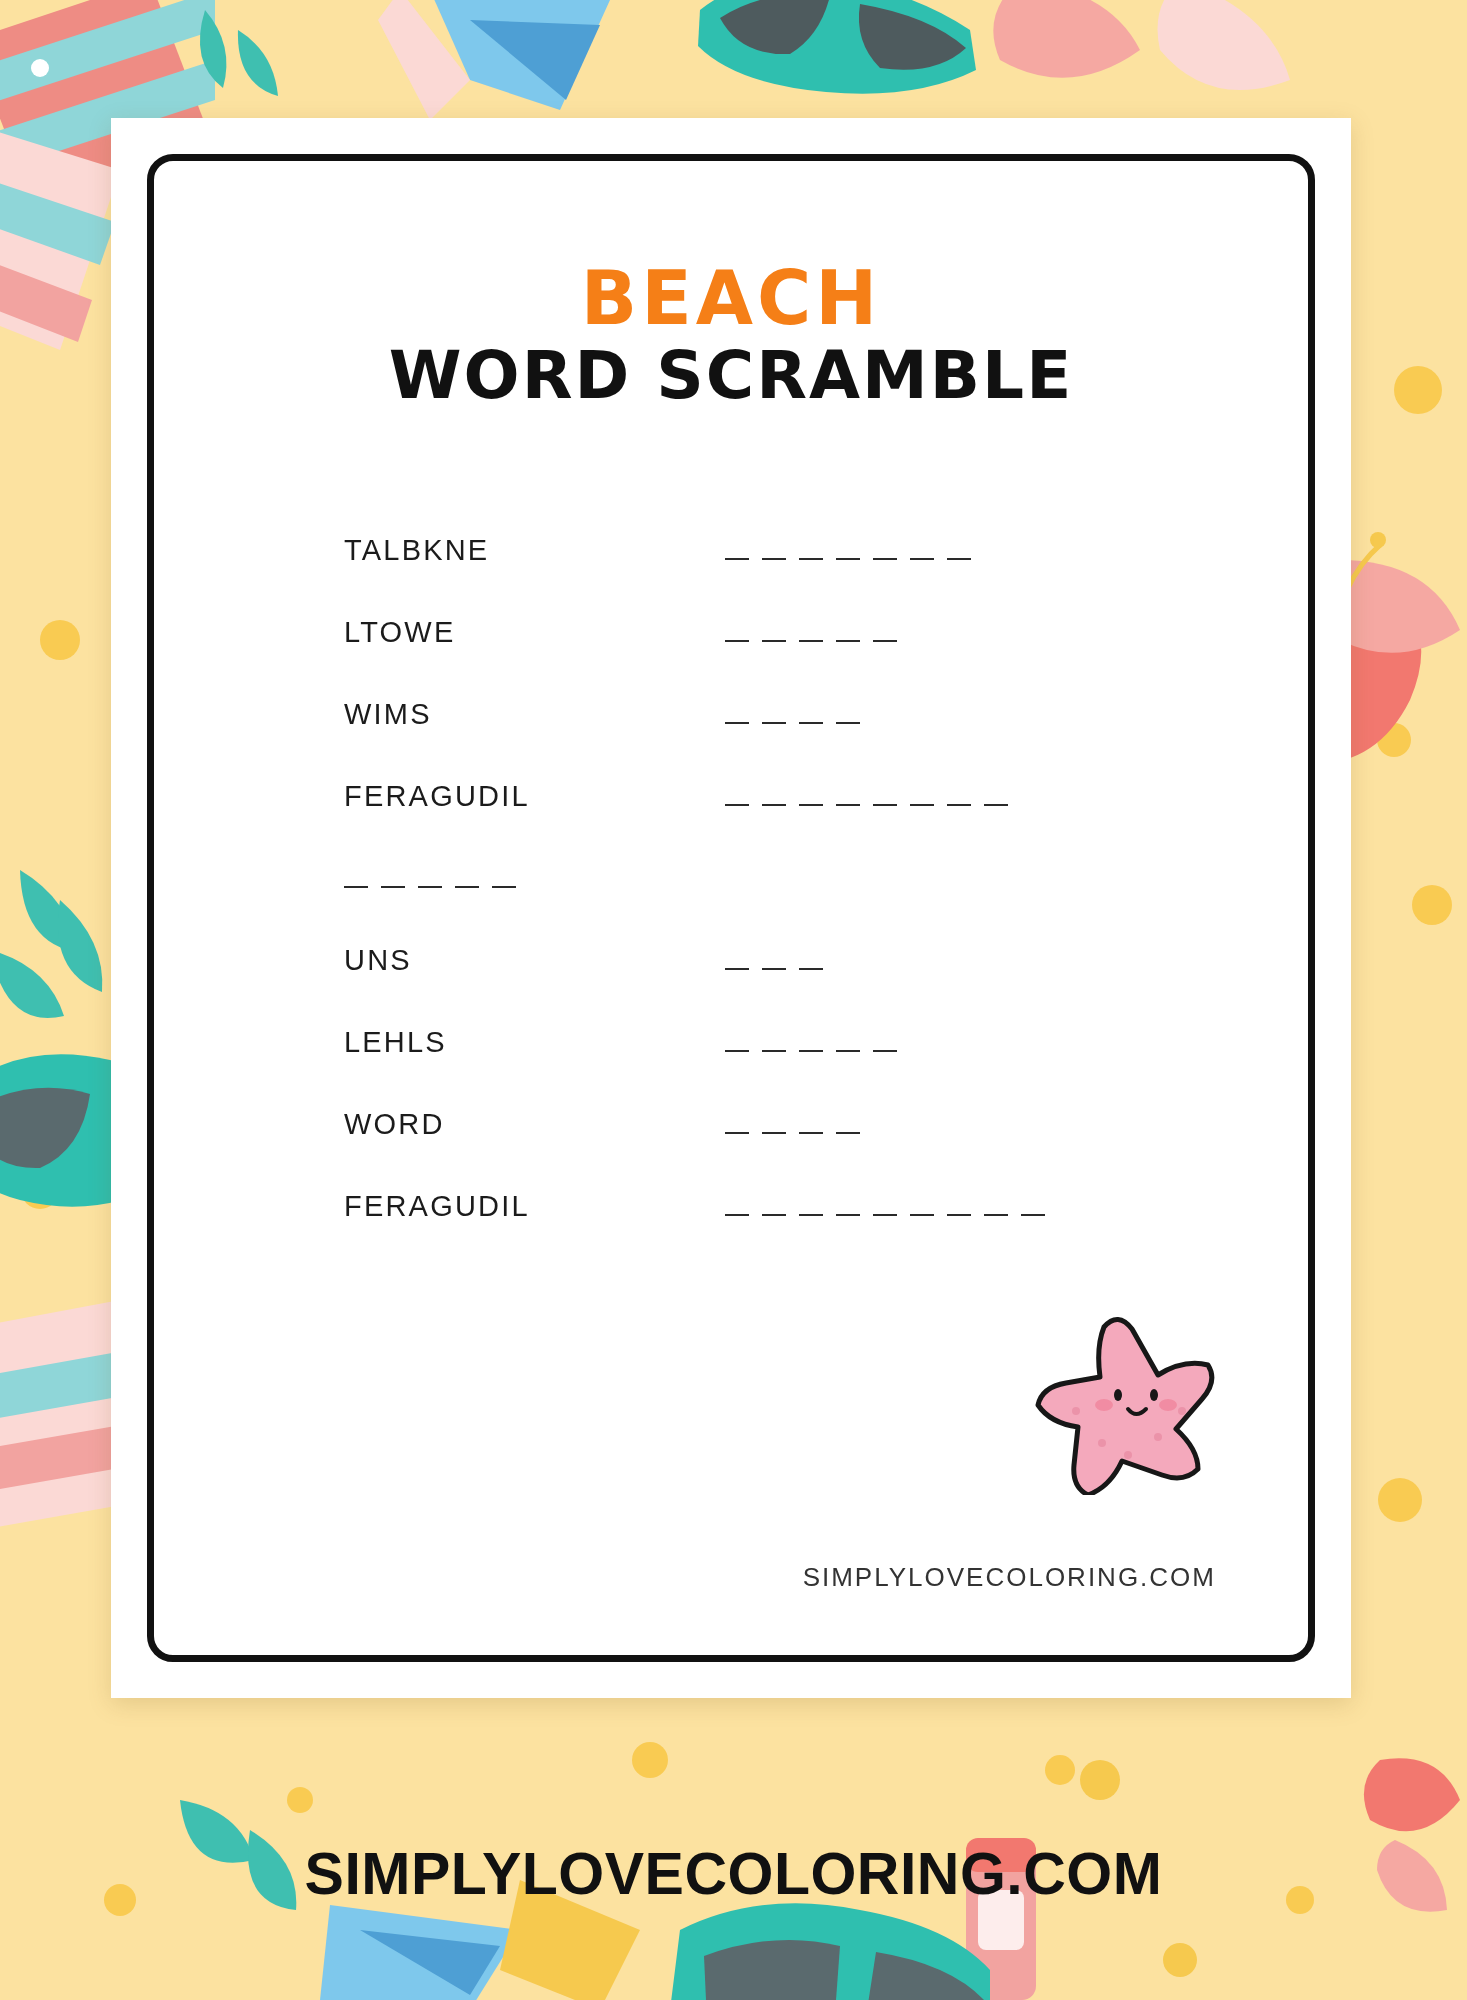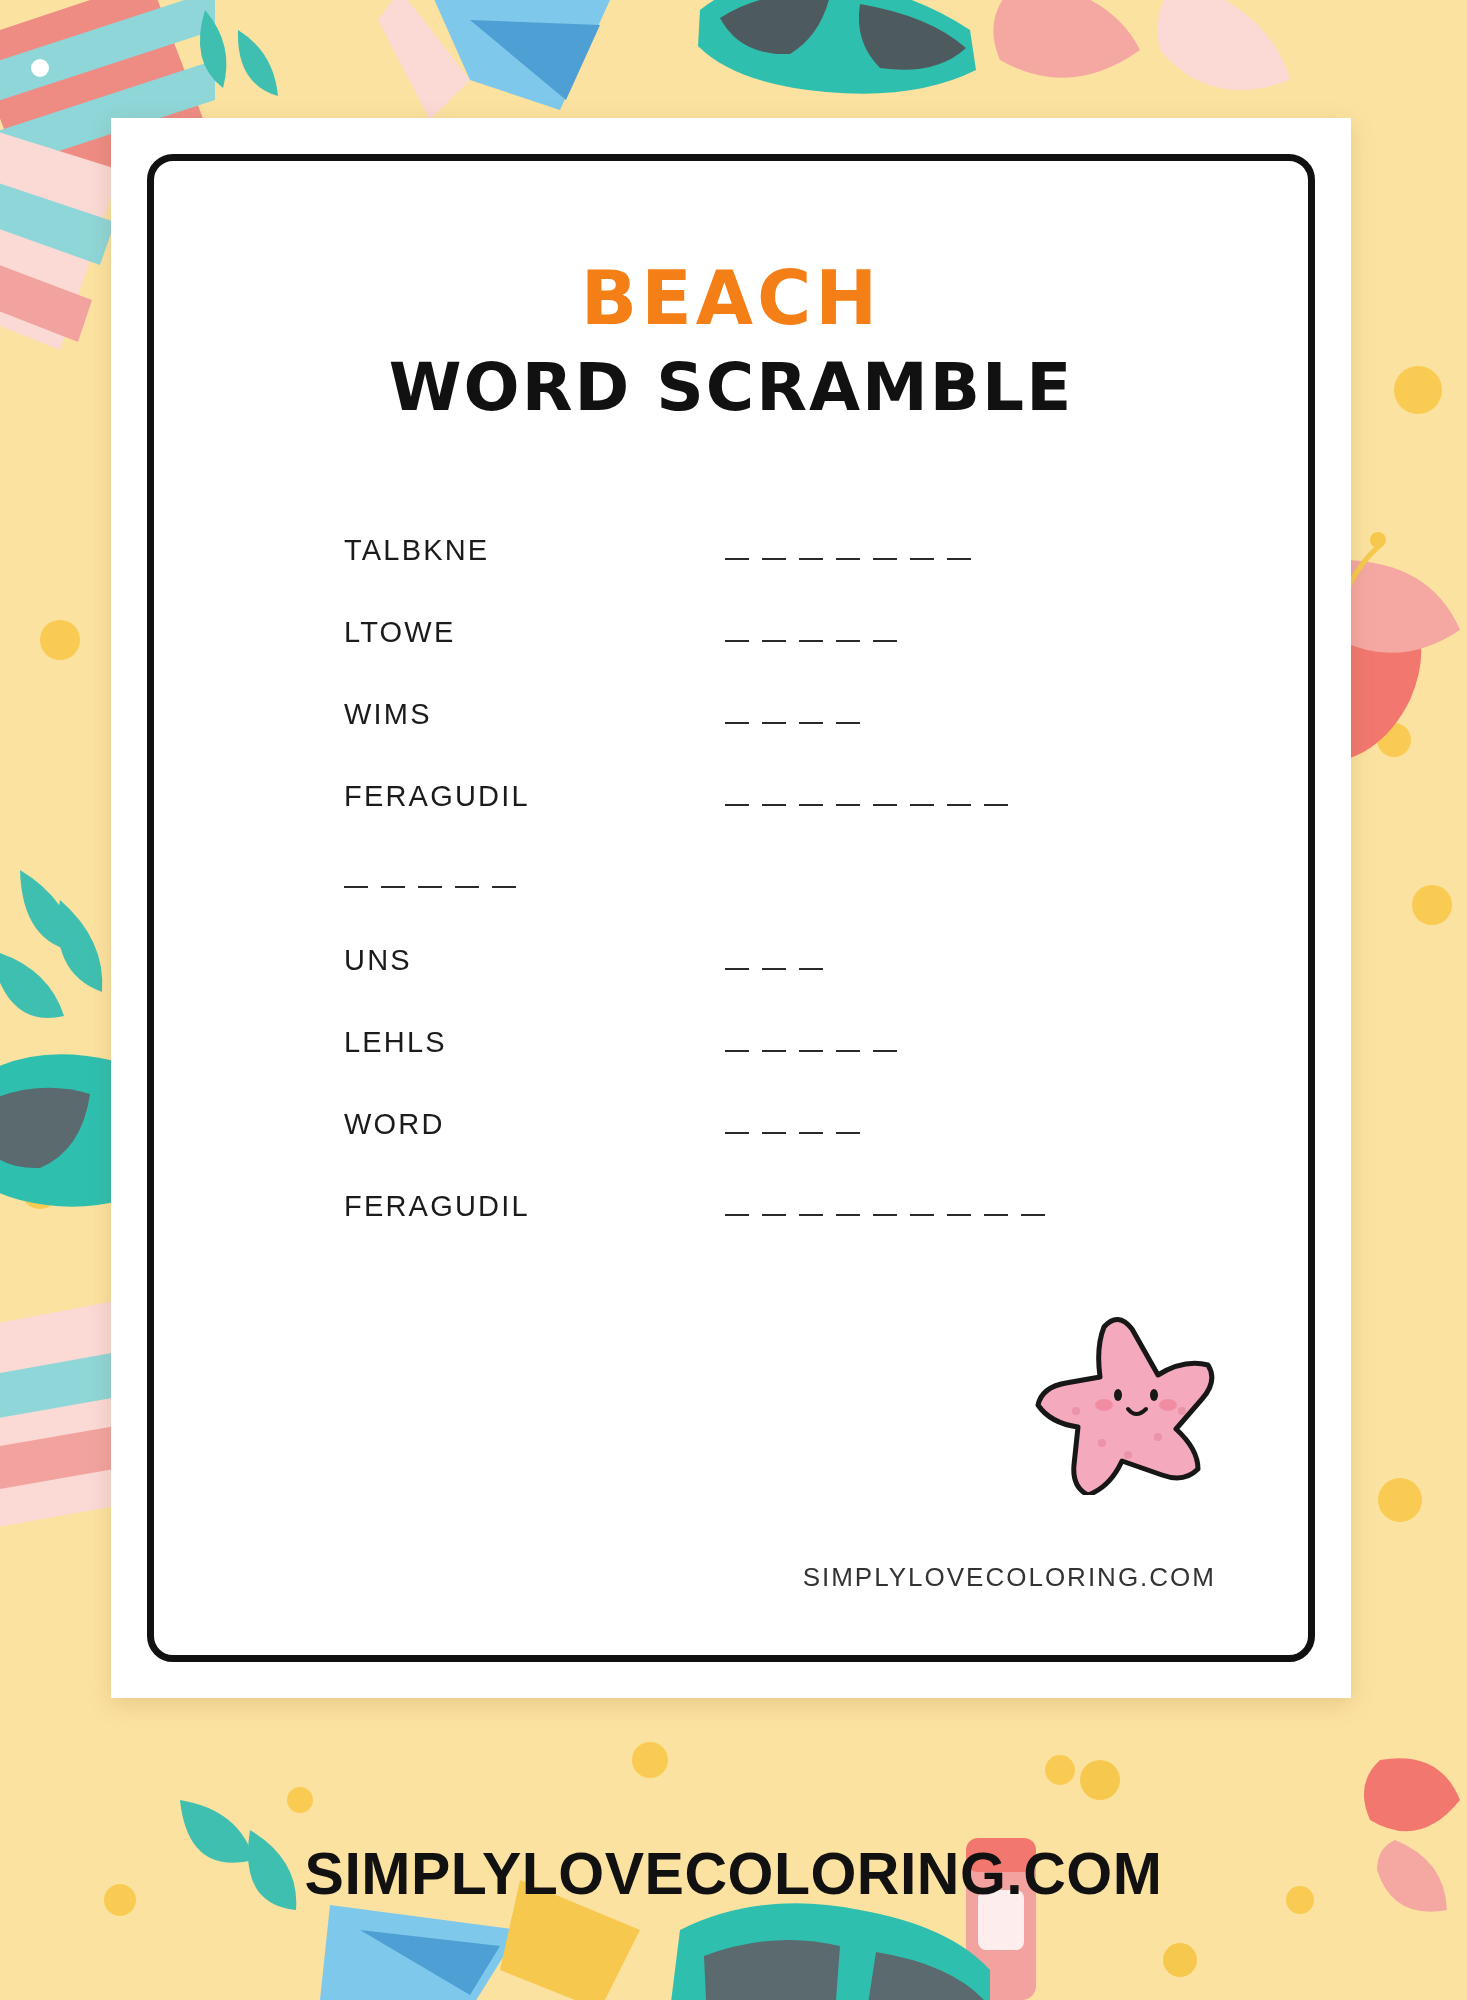--- a/index.html
+++ b/index.html
@@ -60,21 +60,21 @@
   #title-main {
     font-size: 74px;
     font-weight: bold;
     color: #F57F17;
     letter-spacing: 4px;
     line-height: 1.0;
     font-family: "DejaVu Sans", sans-serif;
   }
 
   #title-sub {
-    margin-top: 20px;
+    margin-top: 8px;
     font-size: 66px;
     font-weight: bold;
     color: #111111;
     letter-spacing: 2px;
     line-height: 1.0;
     font-family: "DejaVu Sans", sans-serif;
   }
 
   
   #puzzle-list {

